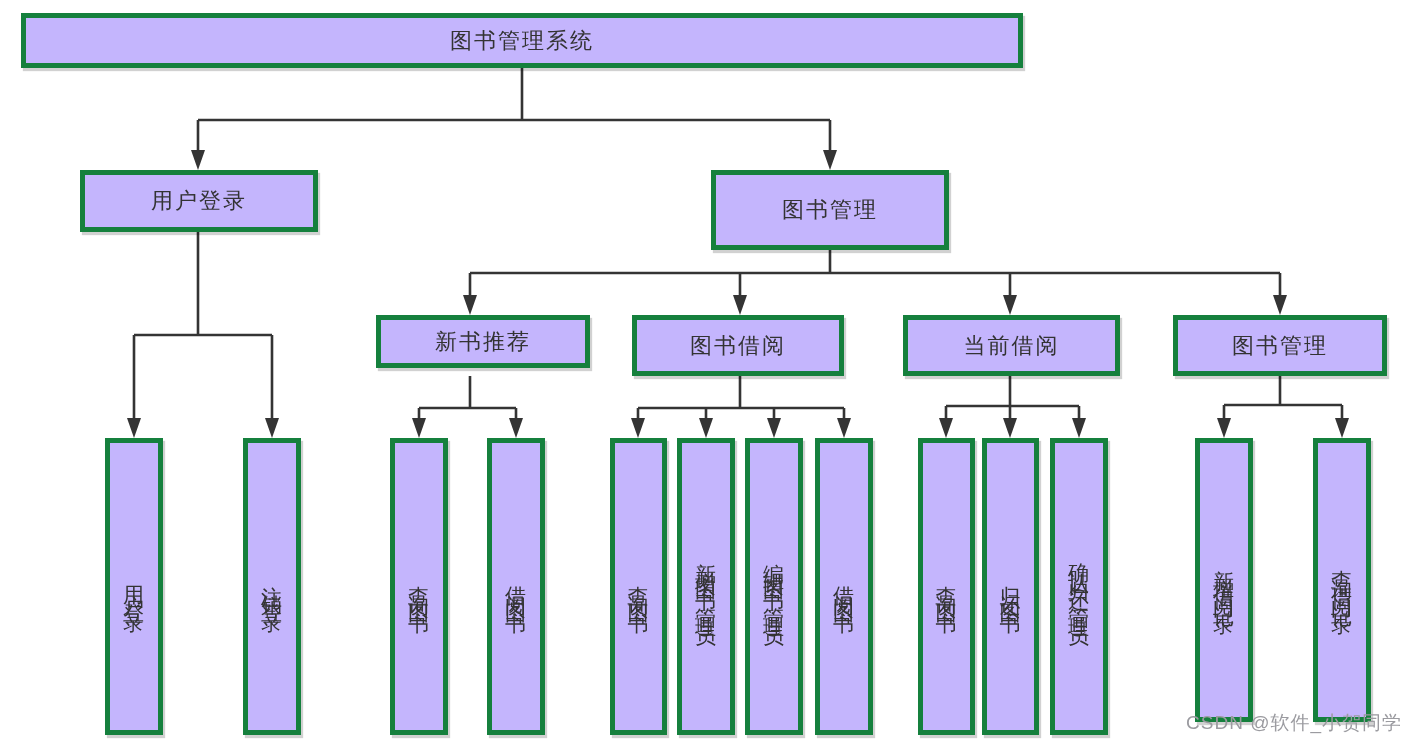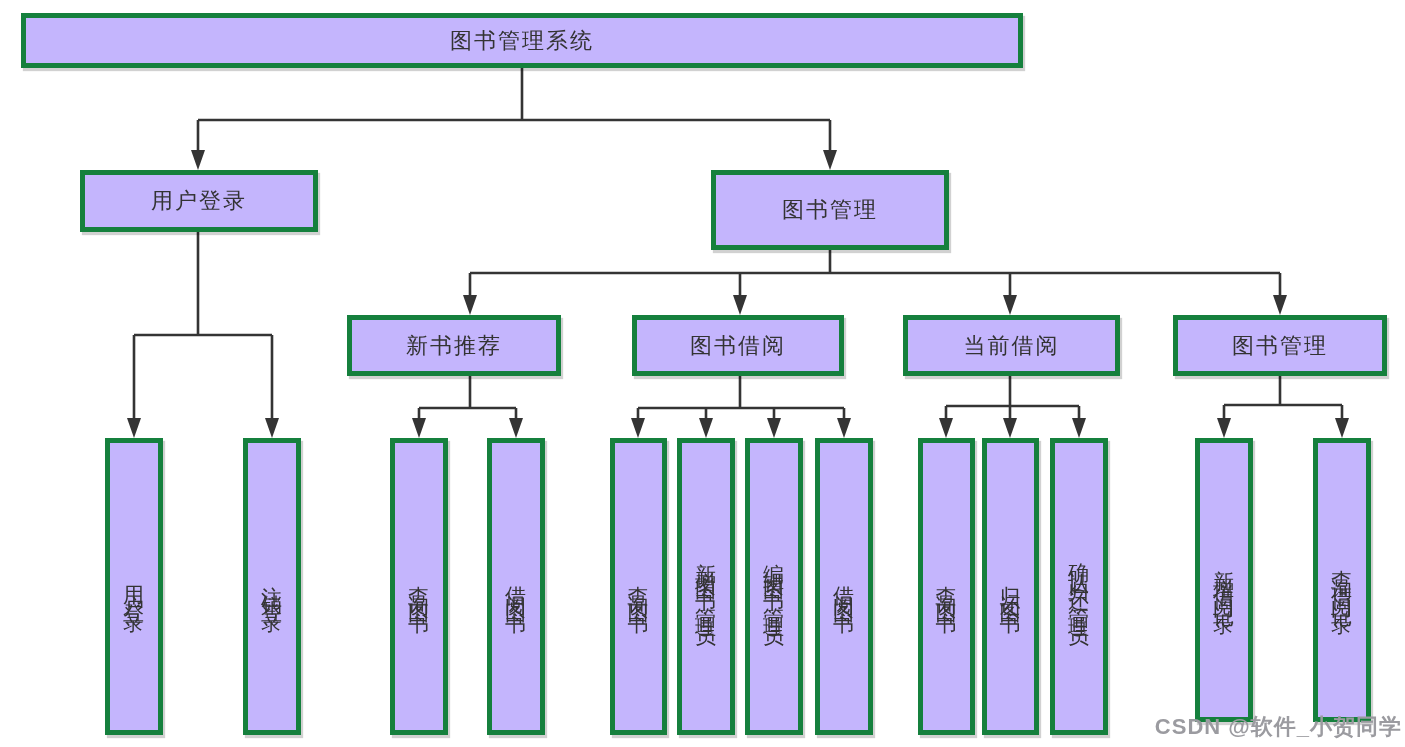--- a/index.html
+++ b/index.html
@@ -34,26 +34,25 @@
   }
   .vbox {
     writing-mode: vertical-lr;
     font-size: 21px;
     letter-spacing: 9px;
     line-height: 1;
   }
   .watermark {
     position: absolute;
     right: 3px;
-    bottom: 5px;
-    font-size: 22px;
+    bottom: 11px;
+    font-size: 19px;
     letter-spacing: 1px;
     color: #9b9ba0;
     white-space: nowrap;
-    font-weight: bold;
   }
 </style>
 </head>
 <body>
 
 <div id="stage">
 
   <svg id="connectors" viewBox="0 0 1405 747" xmlns="http://www.w3.org/2000/svg">
     <g stroke="#343434" stroke-width="2.6" fill="none">
 
@@ -92,21 +91,21 @@
       <path d="M1217 418 H1231 L1224 438 Z"></path>
       <path d="M1335 418 H1349 L1342 438 Z"></path>
     </g>
   </svg>
 
   <div class="node hbox" style="left:21px; top:13px; width:1002px; height:55px;">图书管理系统</div>
 
   <div class="node hbox" style="left:80px; top:170px; width:238px; height:62px;">用户登录</div>
   <div class="node hbox" style="left:711px; top:170px; width:238px; height:80px;">图书管理</div>
 
-  <div class="node hbox" style="left:347px; top:315px; width:214px; height:61px;">新书推荐</div>
+  <div class="node hbox" style="left:376px; top:315px; width:214px; height:53px;">新书推荐</div>
   <div class="node hbox" style="left:632px; top:315px; width:212px; height:61px;text-align:right;">图书借阅</div>
   <div class="node hbox" style="left:903px; top:315px; width:217px; height:61px;">当前借阅</div>
   <div class="node hbox" style="left:1173px; top:315px; width:214px; height:61px;">图书管理</div>
 
   <div class="node vbox" style="left:105px; top:438px; width:58px; height:297px;">用户登录</div>
   <div class="node vbox" style="left:243px; top:438px; width:58px; height:297px;">注销登录</div>
 
   <div class="node vbox" style="left:390px; top:438px; width:58px; height:297px;">查询图书</div>
   <div class="node vbox" style="left:487px; top:438px; width:58px; height:297px;">借阅图书</div>
 

